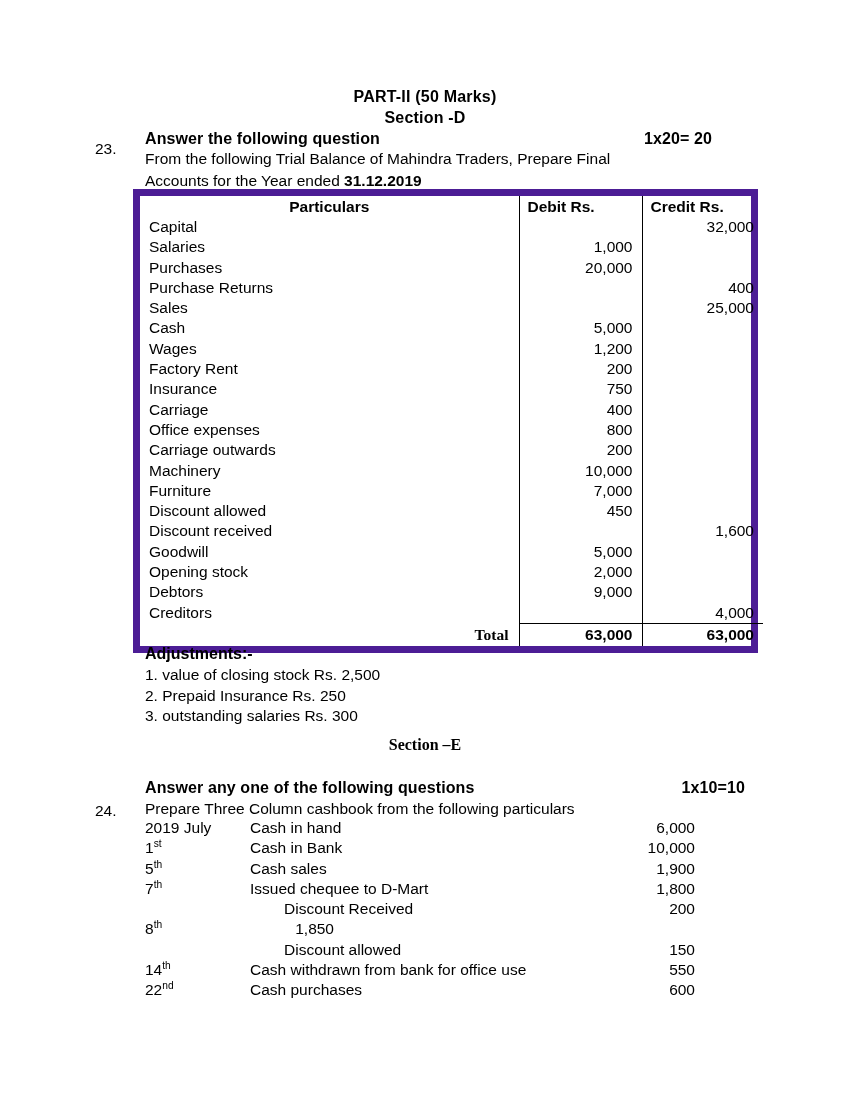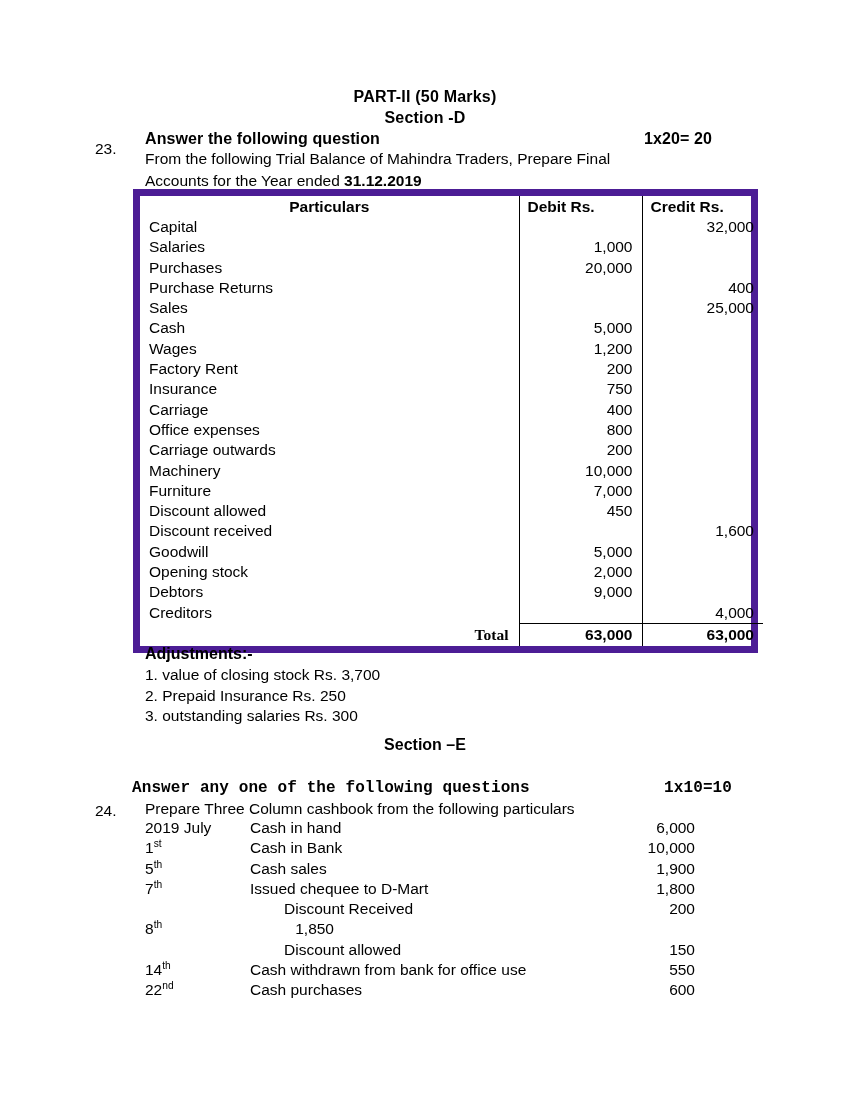--- a/index.html
+++ b/index.html
@@ -148,20 +148,21 @@
 
   
   .sec-e {
     position: absolute;
     left: 90px;
     top: 736px;
     width: 670px;
     text-align: center;
     font-weight: bold;
     font-size: 16px;
+    font-family: Liberation Serif, serif;
   }
 
   
   .q24-lead {
     position: absolute;
     left: 145px;
     top: 798px;
     font-size: 15.5px;
     line-height: 21px;
     white-space: nowrap;
@@ -347,29 +348,29 @@
           <td class="num vdiv-l">63,000</td>
           <td class="num vdiv-l">63,000</td>
         </tr>
       </tfoot>
     </table>
   </div>
 
   <div class="adj">
     <div class="adj-title">Adjustments:-</div>
     <div id="adjustments-list">
-        <div>1. value of closing stock Rs. 3,700</div>
+        <div>1. value of closing stock Rs. 2,500</div>
         <div>2. Prepaid Insurance Rs. 250</div>
         <div>3. outstanding salaries Rs. 300</div>
       </div>
   </div>
 
   <div class="sec-e">Section –E</div>
 
-  <div class="instr" style="left:132px; top:779px; width:600px;font-family:Liberation Mono, monospace;">
+  <div class="instr" style="left:145px; top:779px; width:600px;">
     <span class="label">Answer any one of the following questions</span>
     <span class="marks">1x10=10</span>
   </div>
 
   <div class="qnum" style="left:95px; top:800px;">24.</div>
 
   <div class="q24-lead">Prepare Three Column cashbook from the following particulars</div>
 
   <div class="cashbook" id="cashbook-list">
       <div class="cb-row">

